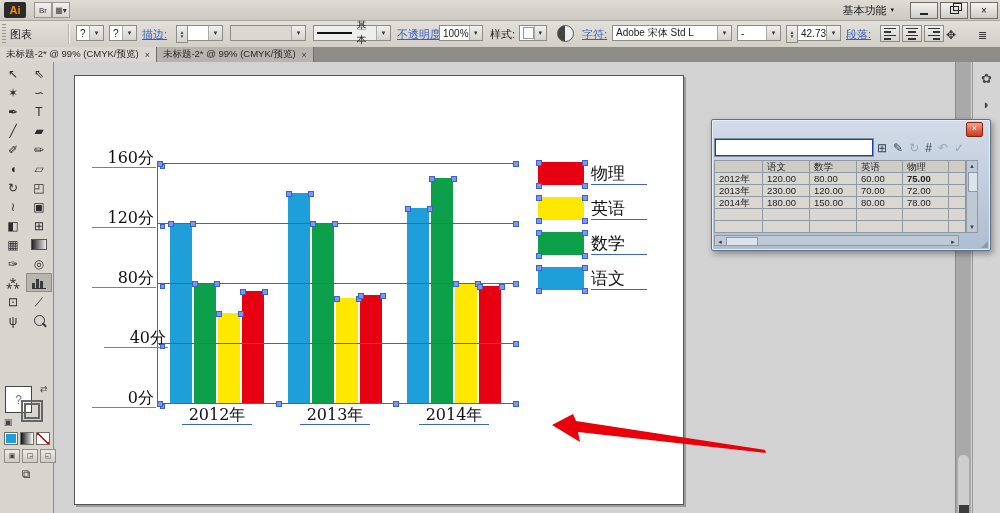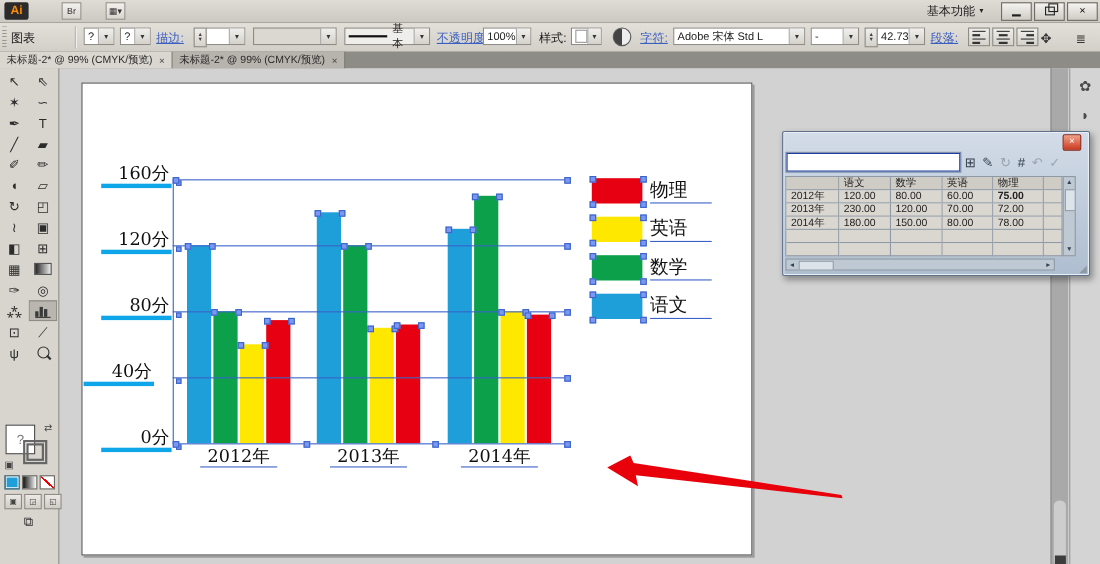--- a/index.html
+++ b/index.html
@@ -9,21 +9,21 @@
   .abs{position:absolute;}
 
   
   .titlebar{left:0;top:0;width:1000px;height:20px;
     background:linear-gradient(#dfdcd5,#ccc9c2);border-bottom:1px solid #a9a6a0;
     display:flex;align-items:center;}
   .ai-logo{width:22px;height:16px;margin:0 8px 0 4px;background:#2b2b2b;color:#ff8a00;
     font-weight:bold;font-size:11px;display:flex;align-items:center;justify-content:center;border-radius:2px;}
   .menu-item{padding:0 8px;font-size:11px;color:#1b1b1b;cursor:default;}
   .mini-ico{width:16px;height:14px;border:1px solid #9a978f;background:linear-gradient(#f2f1ee,#d8d5ce);
-    display:flex;align-items:center;justify-content:center;font-size:8px;margin-left:22px;color:#333;}
+    display:flex;align-items:center;justify-content:center;font-size:8px;margin-left:0;color:#333;}
   .ws{margin-left:auto;display:flex;align-items:center;gap:4px;color:#222;}
   .winbtns{display:flex;margin:0 2px 0 14px;}
   .winbtn{width:26px;height:15px;border:1px solid #6f6c66;background:linear-gradient(#f4f3f0,#cfccc5);
     display:flex;align-items:center;justify-content:center;margin-left:2px;font-size:10px;color:#111;}
   .min-ico{width:8px;height:2px;background:#222;margin-top:7px;}
   .rest-ico{position:relative;width:7px;height:6px;border:1px solid #222;background:transparent;}
   .rest-ico::before{content:"";position:absolute;left:2px;top:-4px;width:7px;height:6px;border:1px solid #222;}
 
   
   .controlbar{left:0;top:21px;width:1000px;height:26px;
@@ -98,21 +98,21 @@
 
   
   #chart-layer{left:0;top:0;width:1000px;height:513px;pointer-events:none;}
   #chart-layer *{pointer-events:auto;}
   .gridline{position:absolute;height:1px;background:#3a63c8;z-index:3;}
   .vaxis{position:absolute;width:1px;background:#3a63c8;z-index:3;}
   .bar{position:absolute;z-index:2;}
   .handle{position:absolute;background:#7b97f2;border:0.5px solid #3a63c8;z-index:4;}
   .ylabel{position:absolute;width:62px;height:18px;text-align:right;padding-right:2px;
     font-family:"DejaVu Serif",serif;font-size:16px;color:#101010;line-height:18px;
-    border-bottom:4px solid #0ea5e9;z-index:3;}
+    border-bottom:1px solid #0ea5e9;z-index:3;}
   .xlabel{position:absolute;width:70px;height:18px;text-align:center;
     font-family:"DejaVu Serif",serif;font-size:16px;color:#101010;line-height:18px;
     border-bottom:1px solid #3a63c8;z-index:3;}
   .lswatch{position:absolute;width:46px;height:23px;z-index:2;}
   .llabel{position:absolute;width:56px;height:21px;font-family:"DejaVu Serif",serif;font-size:17px;
     color:#101010;line-height:21px;border-bottom:1px solid #3a63c8;z-index:3;}
 
   
   .data-panel{left:711px;top:119px;width:280px;height:132px;z-index:40;
     background:linear-gradient(#d3dce8,#aebdd0);border:1px solid #5f7189;border-radius:2px;
@@ -394,21 +394,21 @@
       <div class="dock-ico">◗</div>
     </div>
 
   <div class="abs" id="chart-layer">
       <div class="vaxis" style="left: 157px; top: 163px; height: 240px; background: rgb(58, 99, 200);"></div>
       <div class="gridline" style="left: 157px; top: 403px; width: 358px; background: rgb(58, 99, 200);"></div>
       <div class="ylabel" style="left: 92px; top: 389px;">0分</div>
       <div class="handle" style="left: 513px; top: 401px; width: 4px; height: 4px;"></div>
       <div class="handle" style="left: 160px; top: 404px; width: 3px; height: 3px;"></div>
       <div class="gridline" style="left: 157px; top: 343px; width: 358px; background: rgb(58, 99, 200);"></div>
-      <div class="ylabel" style="left: 76px; top: 329px;">40分</div>
+      <div class="ylabel" style="left: 104px; top: 329px;">40分</div>
       <div class="handle" style="left: 513px; top: 341px; width: 4px; height: 4px;"></div>
       <div class="handle" style="left: 160px; top: 344px; width: 3px; height: 3px;"></div>
       <div class="gridline" style="left: 157px; top: 283px; width: 358px; background: rgb(58, 99, 200);"></div>
       <div class="ylabel" style="left: 92px; top: 269px;">80分</div>
       <div class="handle" style="left: 513px; top: 281px; width: 4px; height: 4px;"></div>
       <div class="handle" style="left: 160px; top: 284px; width: 3px; height: 3px;"></div>
       <div class="gridline" style="left: 157px; top: 223px; width: 358px; background: rgb(58, 99, 200);"></div>
       <div class="ylabel" style="left: 92px; top: 209px;">120分</div>
       <div class="handle" style="left: 513px; top: 221px; width: 4px; height: 4px;"></div>
       <div class="handle" style="left: 160px; top: 224px; width: 3px; height: 3px;"></div>

